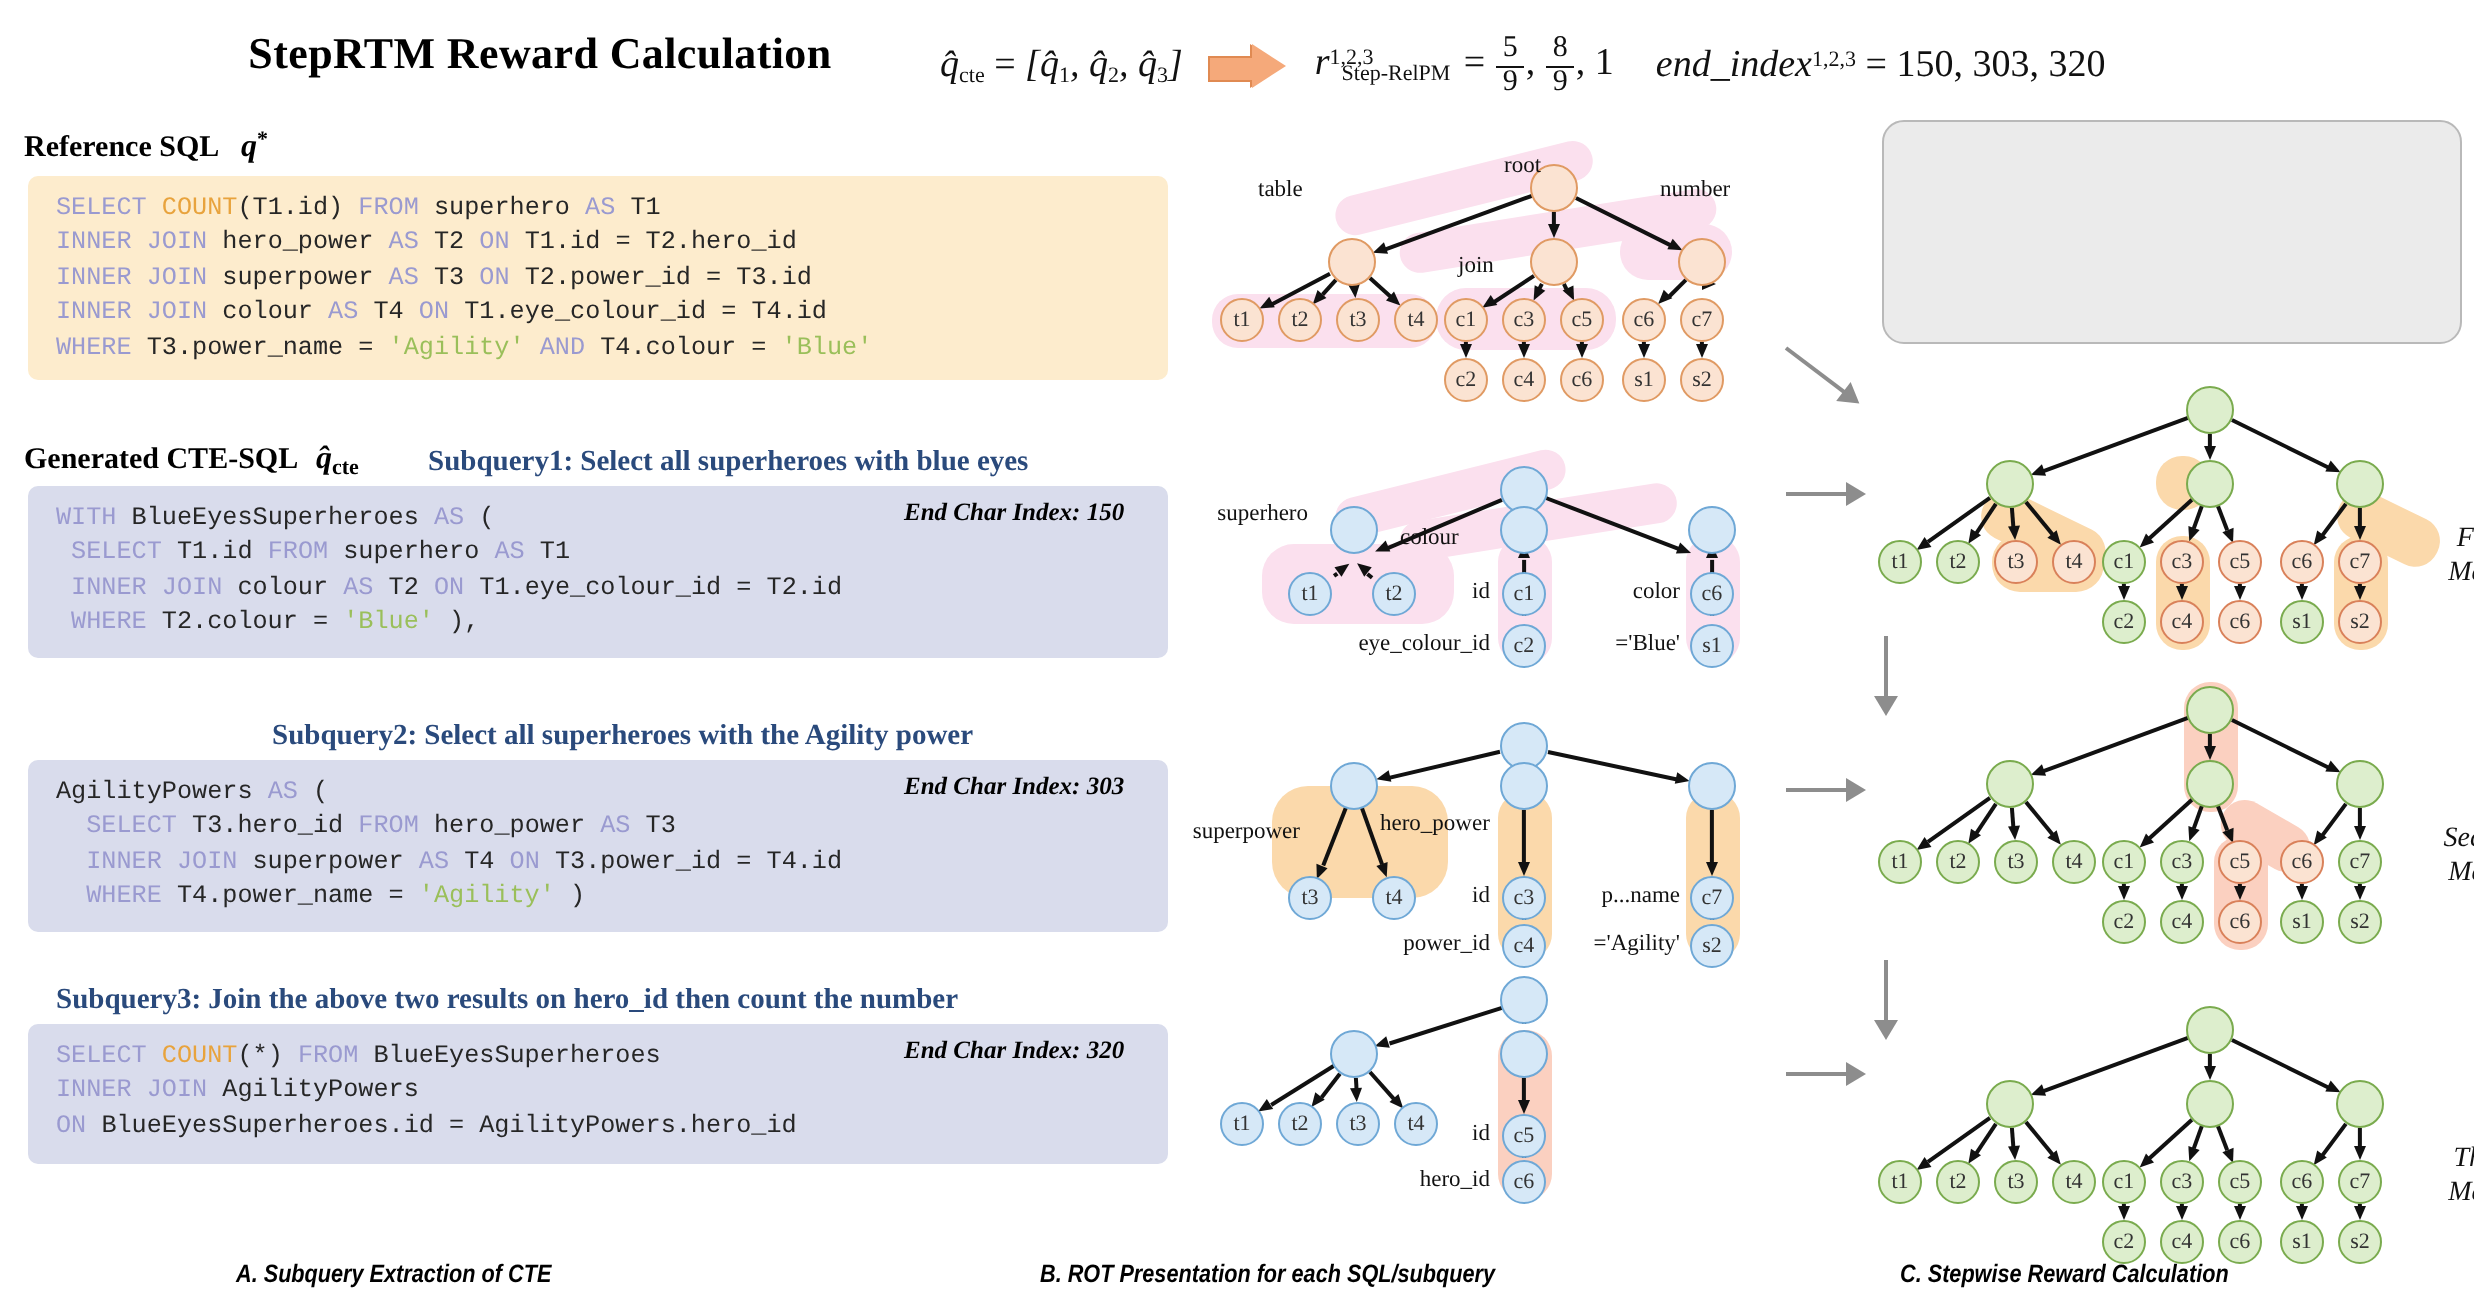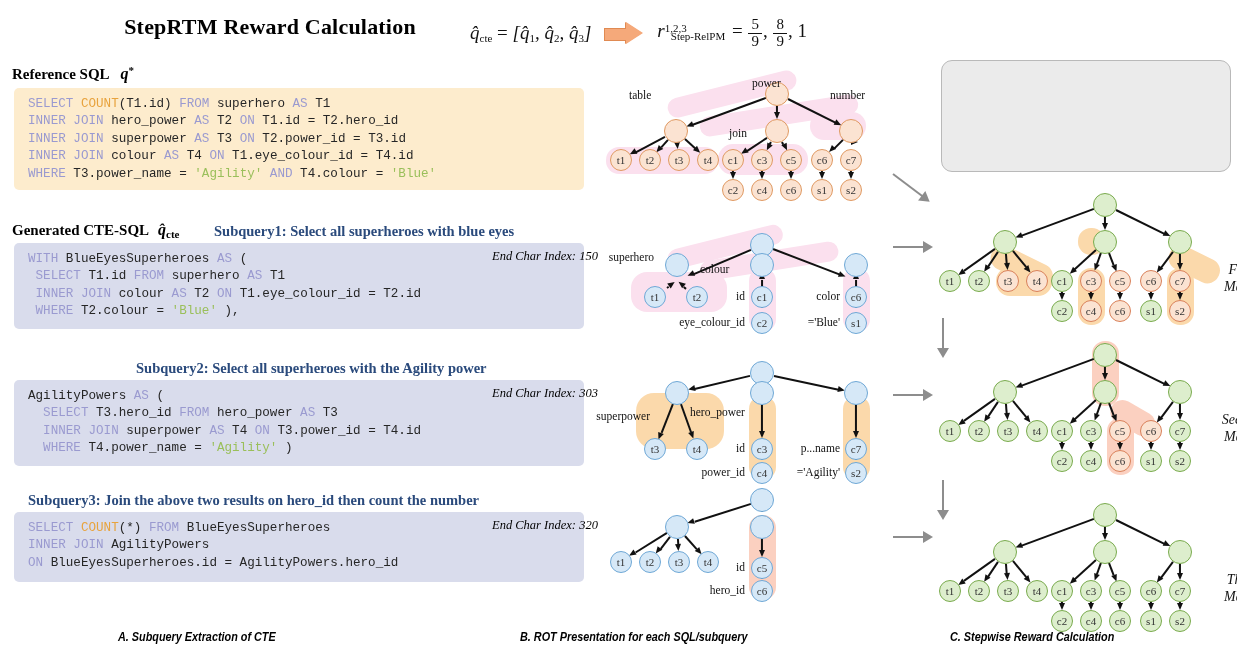--- a/index.html
+++ b/index.html
@@ -36,21 +36,21 @@
   .bigarrow .head{position:absolute;left:22px;top:-1px;width:0;height:0;
      border-top:11px solid transparent;border-bottom:11px solid transparent;
      border-left:17px solid #f5a97a;}
   .bigarrow .head2{position:absolute;left:21px;top:-1px;width:0;height:0;
      border-top:11px solid transparent;border-bottom:11px solid transparent;
      border-left:17px solid #e08a52;}
 
   
   .seclabel{font-family:"Liberation Serif", serif;font-weight:bold;font-size:15px;color:#000;}
   .subqtitle{font-family:"Liberation Serif", serif;font-weight:bold;font-size:14.5px;color:#2a4a7c;}
-  .endchar{font-family:"Liberation Serif", serif;font-weight:normal;font-style:italic;font-size:12.5px;color:#000;margin-left:40px;}
+  .endchar{font-family:"Liberation Serif", serif;font-weight:bold;font-style:italic;font-size:12.5px;color:#000;}
 
   
   .codebox{
     font-family:"Liberation Mono", monospace;font-size:12.6px;line-height:17.4px;
     border-radius:5px;padding:8px 10px 8px 14px;white-space:pre;color:#262626;
     box-sizing:border-box;
   }
   .code-ref{background:#fdeccd;}
   .code-gen{background:#d9dcec;}
   .kw{color:#9a9ad0;}
@@ -136,20 +136,25 @@
         <span class="num">5</span>
         <span class="den">9</span>
       </span><span>,</span>
     <span class="frac">
         <span class="num">8</span>
         <span class="den">9</span>
       </span><span>,</span>
     <span>1</span>
   </span>
 
+  <span style="margin-left:8px;">
+    <span class="mi">end_index</span><span class="sup">1,2,3</span>
+    <span> = </span>
+    <span>150, 303, 320</span>
+  </span>
 </div>
 
 <div class="abs seclabel" style="left:12px;top:64px;">
   <span>Reference SQL</span>
   <span class="mi" style="margin-left:8px;font-size:16px;">q<span class="sup">*</span></span>
 </div>
 <div class="abs codebox code-ref" id="ref-sql-box" style="left:14px;top:88px;width:570px;height:102px;"><div><span class="kw">SELECT </span><span class="fn">COUNT</span><span class="pl">(T1.id) </span><span class="kw">FROM </span><span class="pl">superhero </span><span class="kw">AS </span><span class="pl">T1</span></div><div><span class="kw">INNER JOIN </span><span class="pl">hero_power </span><span class="kw">AS </span><span class="pl">T2 </span><span class="kw">ON </span><span class="pl">T1.id = T2.hero_id</span></div><div><span class="kw">INNER JOIN </span><span class="pl">superpower </span><span class="kw">AS </span><span class="pl">T3 </span><span class="kw">ON </span><span class="pl">T2.power_id = T3.id</span></div><div><span class="kw">INNER JOIN </span><span class="pl">colour </span><span class="kw">AS </span><span class="pl">T4 </span><span class="kw">ON </span><span class="pl">T1.eye_colour_id = T4.id</span></div><div><span class="kw">WHERE </span><span class="pl">T3.power_name = </span><span class="str">'Agility' </span><span class="kw">AND </span><span class="pl">T4.colour = </span><span class="str">'Blue'</span></div></div>
 
 <div class="abs seclabel" style="left:12px;top:221px;">
   <span>Generated CTE-SQL</span>
@@ -224,21 +229,21 @@
     <div class="node n-ref" style="left: 722px; top: 149px; width: 22px; height: 22px;">c1</div>
     <div class="node n-ref" style="left: 751px; top: 149px; width: 22px; height: 22px;">c3</div>
     <div class="node n-ref" style="left: 780px; top: 149px; width: 22px; height: 22px;">c5</div>
     <div class="node n-ref" style="left: 811px; top: 149px; width: 22px; height: 22px;">c6</div>
     <div class="node n-ref" style="left: 840px; top: 149px; width: 22px; height: 22px;">c7</div>
     <div class="node n-ref" style="left: 722px; top: 179px; width: 22px; height: 22px;">c2</div>
     <div class="node n-ref" style="left: 751px; top: 179px; width: 22px; height: 22px;">c4</div>
     <div class="node n-ref" style="left: 780px; top: 179px; width: 22px; height: 22px;">c6</div>
     <div class="node n-ref" style="left: 811px; top: 179px; width: 22px; height: 22px;">s1</div>
     <div class="node n-ref" style="left: 840px; top: 179px; width: 22px; height: 22px;">s2</div>
-    <div class="nlabel" style="top: 77px; left: 752px;">power</div>
+    <div class="nlabel" style="top: 77px; left: 752px;">root</div>
     <div class="nlabel" style="top: 89px; left: 629px;">table</div>
     <div class="nlabel" style="top: 127px; left: 729px;">join</div>
     <div class="nlabel" style="top: 89px; left: 830px;">number</div>
     <div class="hl hl-pink" style="left: 668px; top: 251px; width: 118px; height: 20px; border-radius: 10px; transform: rotate(-14deg); transform-origin: 0px 50%;"></div>
     <div class="hl hl-pink" style="left: 631px; top: 272px; width: 96px; height: 40px; border-radius: 16px;"></div>
     <div class="hl hl-pink" style="left: 700px; top: 262px; width: 140px; height: 20px; border-radius: 10px; transform: rotate(-9deg); transform-origin: 0px 50%;"></div>
     <div class="hl hl-pink" style="left: 749px; top: 268px; width: 27px; height: 64px; border-radius: 13px;"></div>
     <div class="hl hl-pink" style="left: 843px; top: 268px; width: 27px; height: 64px; border-radius: 13px;"></div>
     <div class="edge" style="left: 750.95px; top: 248.73px; width: 62.3093px; transform: rotate(157.046deg);"></div>
     <div class="ahead" style="left: 693.575px; top: 270.38px; transform: rotate(157.046deg);"></div>

